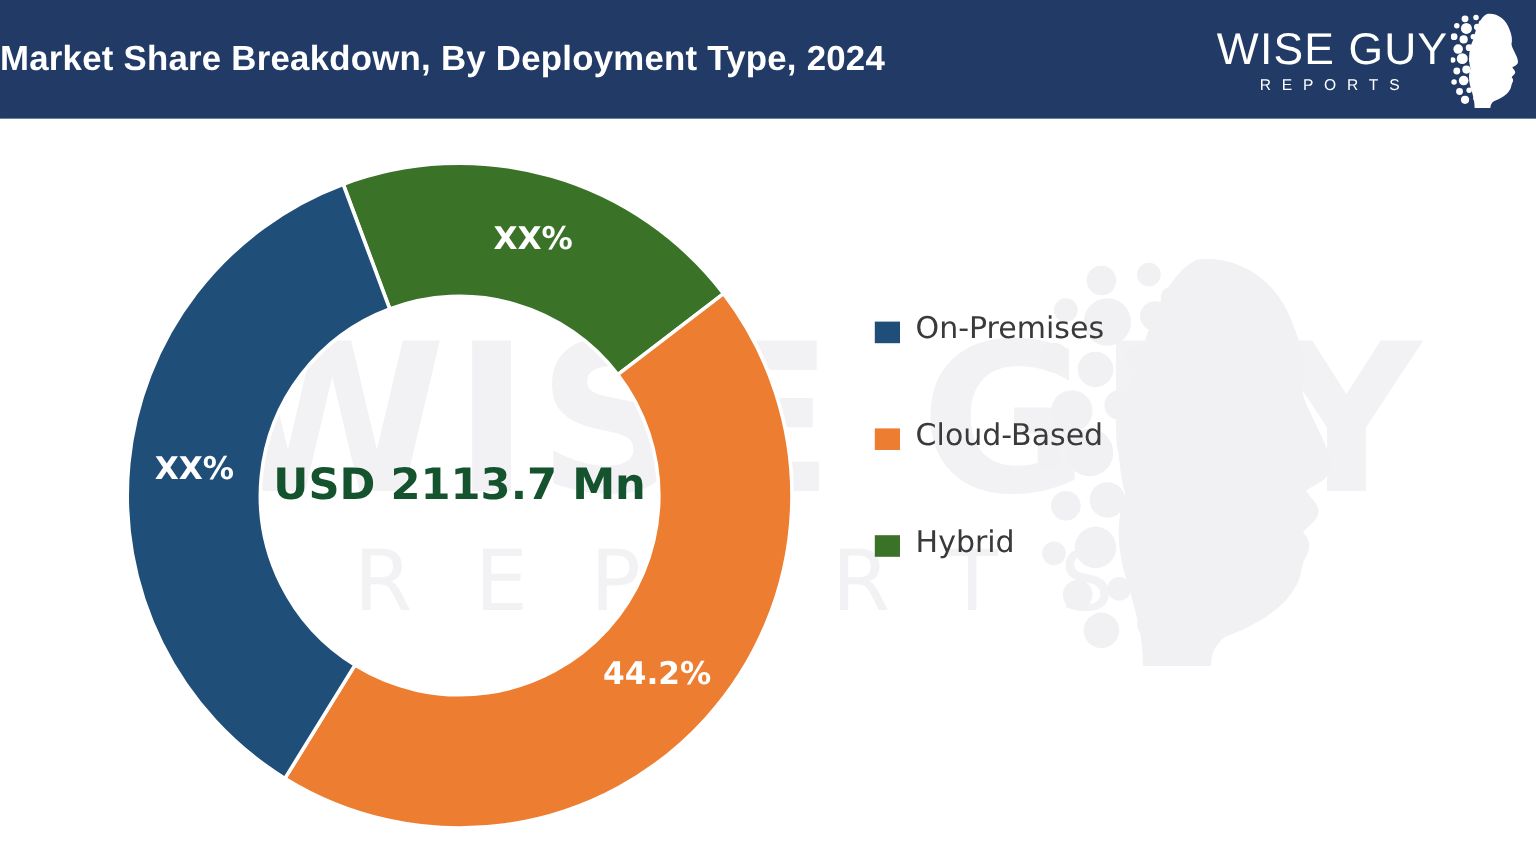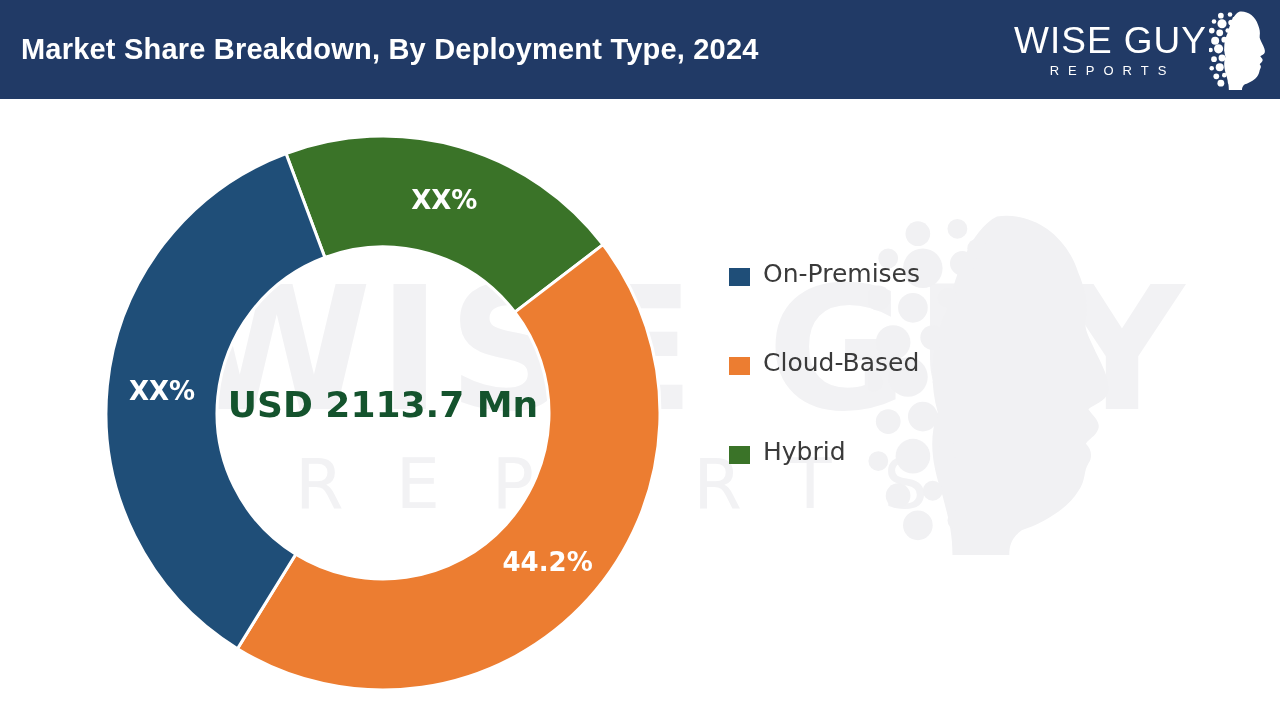--- a/index.html
+++ b/index.html
@@ -12,21 +12,21 @@
     position:absolute; inset:0;
     border-left:1px solid #c9c9c9; border-right:1px solid #c9c9c9; border-bottom:2px solid #c6c6c6;
   }
   
   .header {
     position:absolute; left:0; top:0; width:1280px; height:99px;
     background:#213A66; display:flex; align-items:center;
   }
   .header h1 {
     font-family:"Liberation Sans","DejaVu Sans",sans-serif;
-    color:#ffffff; font-size:29px; font-weight:bold; padding-left:21px; letter-spacing:0.2px;
+    color:#ffffff; font-size:29px; font-weight:bold; letter-spacing:0.2px;
   }
   .logo { position:absolute; right:16px; top:8px; width:250px; height:84px; display:flex; align-items:center; }
   .logo-text { text-align:center; margin-right:2px; }
   .logo-top {
     font-family:"Liberation Sans","DejaVu Sans",sans-serif;
     color:#fff; font-size:37px; font-weight:normal; letter-spacing:1px; line-height:1.05; white-space:nowrap;
   }
   .logo-bottom {
     font-family:"Liberation Sans","DejaVu Sans",sans-serif;
     color:#fff; font-size:13px; letter-spacing:9px; margin-top:2px; padding-left:4px; white-space:nowrap;

